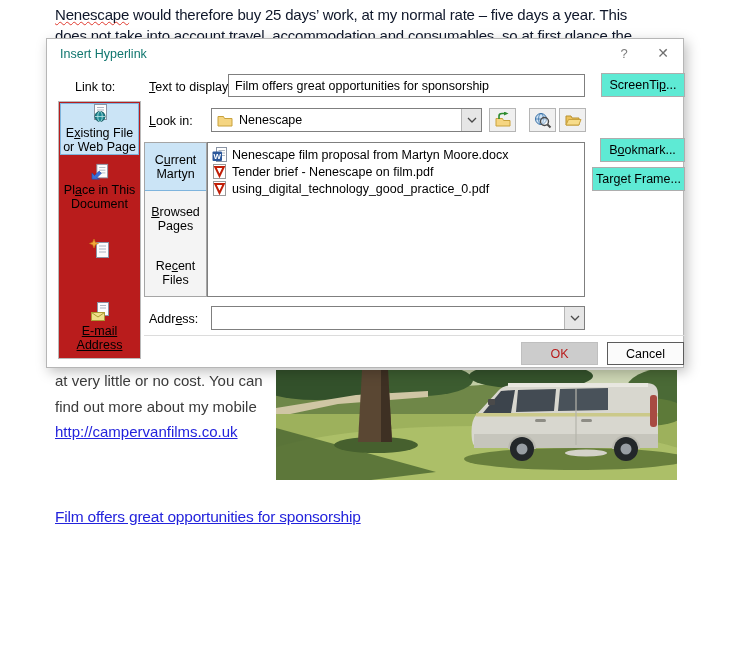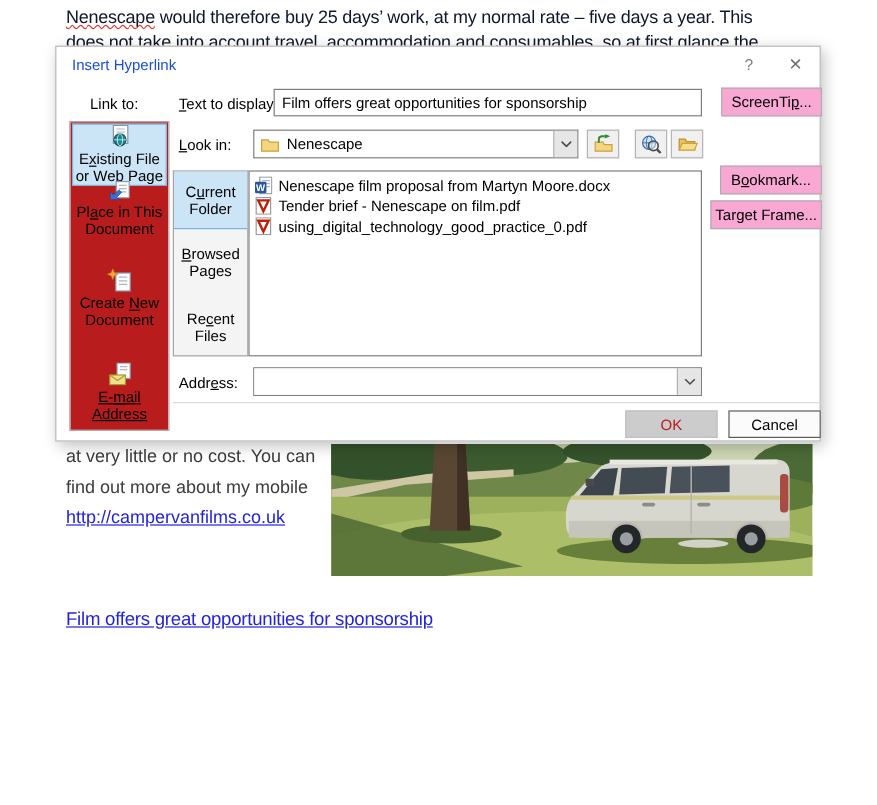--- a/index.html
+++ b/index.html
@@ -15,43 +15,43 @@
   .squiggle { text-decoration:underline wavy #e0392e 1px; text-decoration-skip-ink:none; }
   #body-text { left:55px; top:368px; font-size:15px; line-height:25.5px; color:#3c3c3c; }
   .doc-link { color:#2323dc; text-decoration:underline; }
   #bottom-link { left:55px; top:508px; font-size:15.5px; letter-spacing:-0.2px; }
   #campervan-photo { left:276px; top:370px; }
 
   
   #dialog { left:46px; top:38px; width:638px; height:330px; background:#fff;
             border:1px solid #b6b6b6; box-shadow:3px 4px 12px rgba(0,0,0,.25);
             font-size:12.5px; color:#000; }
-  #dlg-title { left:13px; top:8px; color:#1d4ed8; }
+  #dlg-title { left:13px; top:8px; color:#0f766e; }
   #dlg-help  { left:568px; top:7px; width:18px; text-align:center; color:#7c7c7c; font-size:13px; cursor:default; }
   #dlg-close { left:606px; top:6px; width:20px; text-align:center; color:#6f6f6f; font-size:14px; cursor:default; }
   .accel { text-decoration:underline; }
 
   #link-to-label { left:28px; top:41px; }
   #ttd-label  { left:102px; top:41px; }
   #ttd-input  { left:181px; top:35px; width:357px; height:23px; border:1px solid #7f7f7f;
                 padding:0 6px; font-size:12.5px; font-family:"Liberation Sans",sans-serif; color:#000; }
-  .btn { background:#f9a8d4; border:1px solid #adadad; display:flex; align-items:center;
+  .btn { background:#5eead4; border:1px solid #adadad; display:flex; align-items:center;
          justify-content:center; font-size:12.5px; color:#000; cursor:default; }
   #screentip-btn   { left:554px; top:34px; width:84px; height:24px; }
   #bookmark-btn    { left:553px; top:99px;  width:85px; height:24px; }
   #targetframe-btn { left:545px; top:128px; width:93px; height:24px; }
 
   
   #sidebar { left:11px; top:62px; width:83px; height:258px; background:#b91c1c; border:1px solid #b9b9b9; }
   .side-item { position:absolute; left:1px; width:79px; display:flex; flex-direction:column;
                align-items:center; justify-content:center; gap:2px; text-align:center;
                line-height:14px; cursor:default; border:1px solid transparent; }
   .side-item.selected { background:#cbe4f6; border:1px solid #7eb4dd; }
   #side-item-0 { top:1px;  height:52px; }
-  #side-item-1 { top:47px; height:50px; }
+  #side-item-1 { top:60px; height:50px; }
   #side-item-2 { top:121px; height:52px; }
   #side-item-3 { top:197px; height:55px;text-decoration:underline; }
 
   
   #look-in-label { left:102px; top:75px; }
   .combo { background:#fff; border:1px solid #7f7f7f; display:flex; align-items:center; }
   #look-in-combo { left:164px; top:69px; width:271px; height:24px; padding-left:5px; gap:6px; }
   .combo .flex1 { flex:1; }
   .chev-box { width:20px; align-self:stretch; background:#e6e6e6; border-left:1px solid #b5b5b5;
               display:flex; align-items:center; justify-content:center; }
@@ -185,21 +185,20 @@
       <div class="side-item" id="side-item-2">
         <svg width="22" height="20" viewBox="0 0 22 20">
           <rect x="7.5" y="3.5" width="12" height="15" fill="#fdfdfd" stroke="#8b95a5"></rect>
           <g stroke="#adb6c2" stroke-width="1">
               <line x1="10" y1="7" x2="17" y2="7"></line>
               <line x1="10" y1="10" x2="17" y2="10"></line>
               <line x1="10" y1="13" x2="17" y2="13"></line>
             </g>
           <polygon points="5,0 6.3,3.2 9.5,4.5 6.3,5.8 5,9 3.7,5.8 0.5,4.5 3.7,3.2" fill="#f2a93b" stroke="#c97f1a" stroke-width="0.6"></polygon>
         </svg>
-        <span><span>Create </span><span class="accel">N</span><span>ew Document</span></span>
       </div>
       <div class="side-item" id="side-item-3">
         <svg width="22" height="20" viewBox="0 0 22 20">
           <rect x="8.5" y="0.5" width="11" height="13" fill="#fdfdfd" stroke="#8b95a5"></rect>
           <g stroke="#adb6c2" stroke-width="1">
               <line x1="11" y1="3.5" x2="17" y2="3.5"></line>
               <line x1="11" y1="6" x2="17" y2="6"></line>
             </g>
           <rect x="2.5" y="10.5" width="13" height="8" fill="#efe08a" stroke="#ab9c35"></rect>
           <polyline points="2.5,10.5 9,15 15.5,10.5" fill="none" stroke="#ab9c35"></polyline>
@@ -240,21 +239,21 @@
     </div>
     <div class="abs toolbtn" id="btn-open">
       <svg width="18" height="14" viewBox="0 0 18 14">
         <polygon points="2,3 7,3 8,5 15,5 15,12 2,12" fill="#edc25c" stroke="#b8912f"></polygon>
         <polygon points="4.5,6.5 17,6.5 14.8,12 2,12" fill="#f7dc8a" stroke="#c9a23d"></polygon>
       </svg>
     </div>
 
     <div class="abs" id="tab-col">
       <div class="tab selected" id="tab-0">
-          <span><span>C</span><span class="accel">u</span><span>rrent Folder</span></span>
+          <span><span>C</span><span class="accel">u</span><span>rrent Martyn</span></span>
         </div>
       <div class="tab" id="tab-1">
           <span><span></span><span class="accel">B</span><span>rowsed Pages</span></span>
         </div>
       <div class="tab" id="tab-2">
           <span><span>Re</span><span class="accel">c</span><span>ent Files</span></span>
         </div>
     </div>
 
     <div class="abs" id="file-list">

